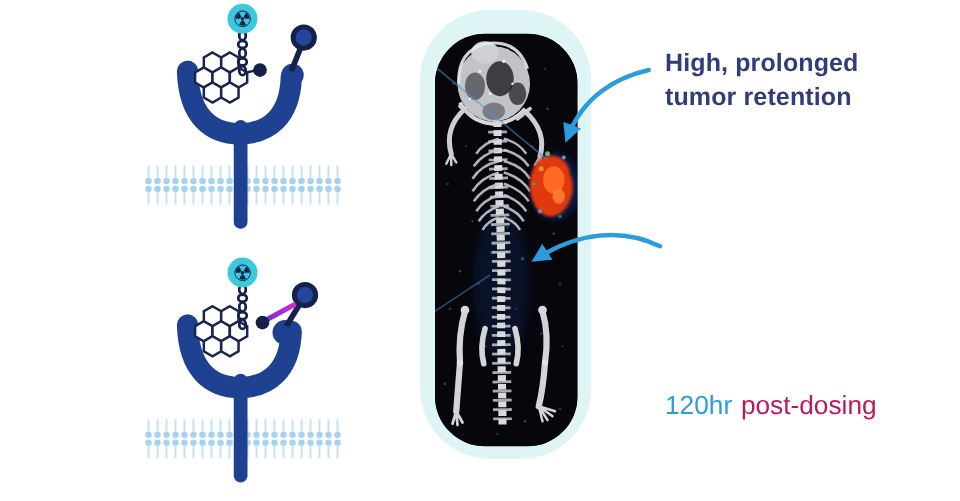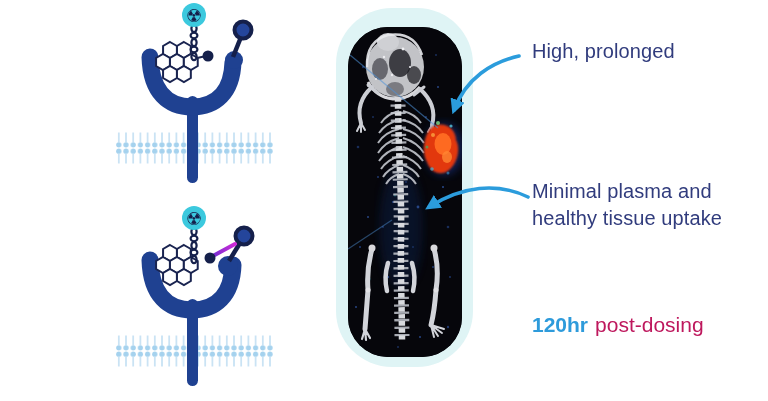--- a/index.html
+++ b/index.html
@@ -7,25 +7,25 @@
          font-family:"Liberation Sans",sans-serif;}
   .illus{position:absolute;left:0;width:300px;height:201px;}
   .illus.top{top:0;}
   .illus.bottom{top:203px;}
   .capsule{position:absolute;left:336px;top:8px;width:137px;height:359px;
            background:#dff4f5;border-radius:56px;}
   .scan{position:absolute;left:12px;top:19px;width:114px;height:330px;
         background:#06060b;border-radius:40px;overflow:hidden;}
   .scan svg{display:block;}
   .ann{position:absolute;left:532px;color:#313c7d;font-size:20px;line-height:27px;
-       font-weight:400;letter-spacing:.1px;}
+       font-weight:700;letter-spacing:.1px;}
   .ann1{top:38px;}
   .ann2{top:178px;}
   .caption{position:absolute;left:532px;top:311px;font-size:21px;line-height:27px;}
-  .caption .hl{font-weight:700;color:#2e9bdb;}
+  .caption .hl{font-weight:400;color:#2e9bdb;}
   .caption .rest{font-weight:400;color:#be185d;margin-left:7px;}
   .arrows{position:absolute;left:0;top:0;pointer-events:none;}
 </style>
 </head>
 <body>
 
 <div class="stage">
 
   <svg class="illus top" viewBox="0 0 300 201">
     <defs>
@@ -225,26 +225,23 @@
           <circle cx="100" cy="146" r="1.5" fill="#3a9ad0" opacity="0.6"></circle>
         </g>
         <line x1="2" y1="28" x2="90" y2="101" stroke="#4f93d8" stroke-width="1.3" opacity="0.55"></line>
         <line x1="0" y1="222" x2="44" y2="193" stroke="#4f93d8" stroke-width="1.2" opacity="0.45"></line>
       </svg>
     </div>
   </div>
 
   <div class="ann ann1">
     <div>High, prolonged</div>
+    <div>tumor retention</div>
   </div>
 
-  <div class="ann ann2">
-    <div>Minimal plasma and</div>
-    <div>healthy tissue uptake</div>
-  </div>
 
   <div class="caption">
     <span class="hl">120hr</span><span class="rest">post-dosing</span>
   </div>
 
   <svg class="arrows" width="768" height="401" viewBox="0 0 768 401">
     <defs>
       <marker id="ah" viewBox="0 0 10 10" refX="7" refY="5" markerWidth="4.2" markerHeight="4.2" orient="auto-start-reverse">
         <path d="M0,0 L10,5 L0,10 Z" fill="#2b9cdc"></path>
       </marker>

